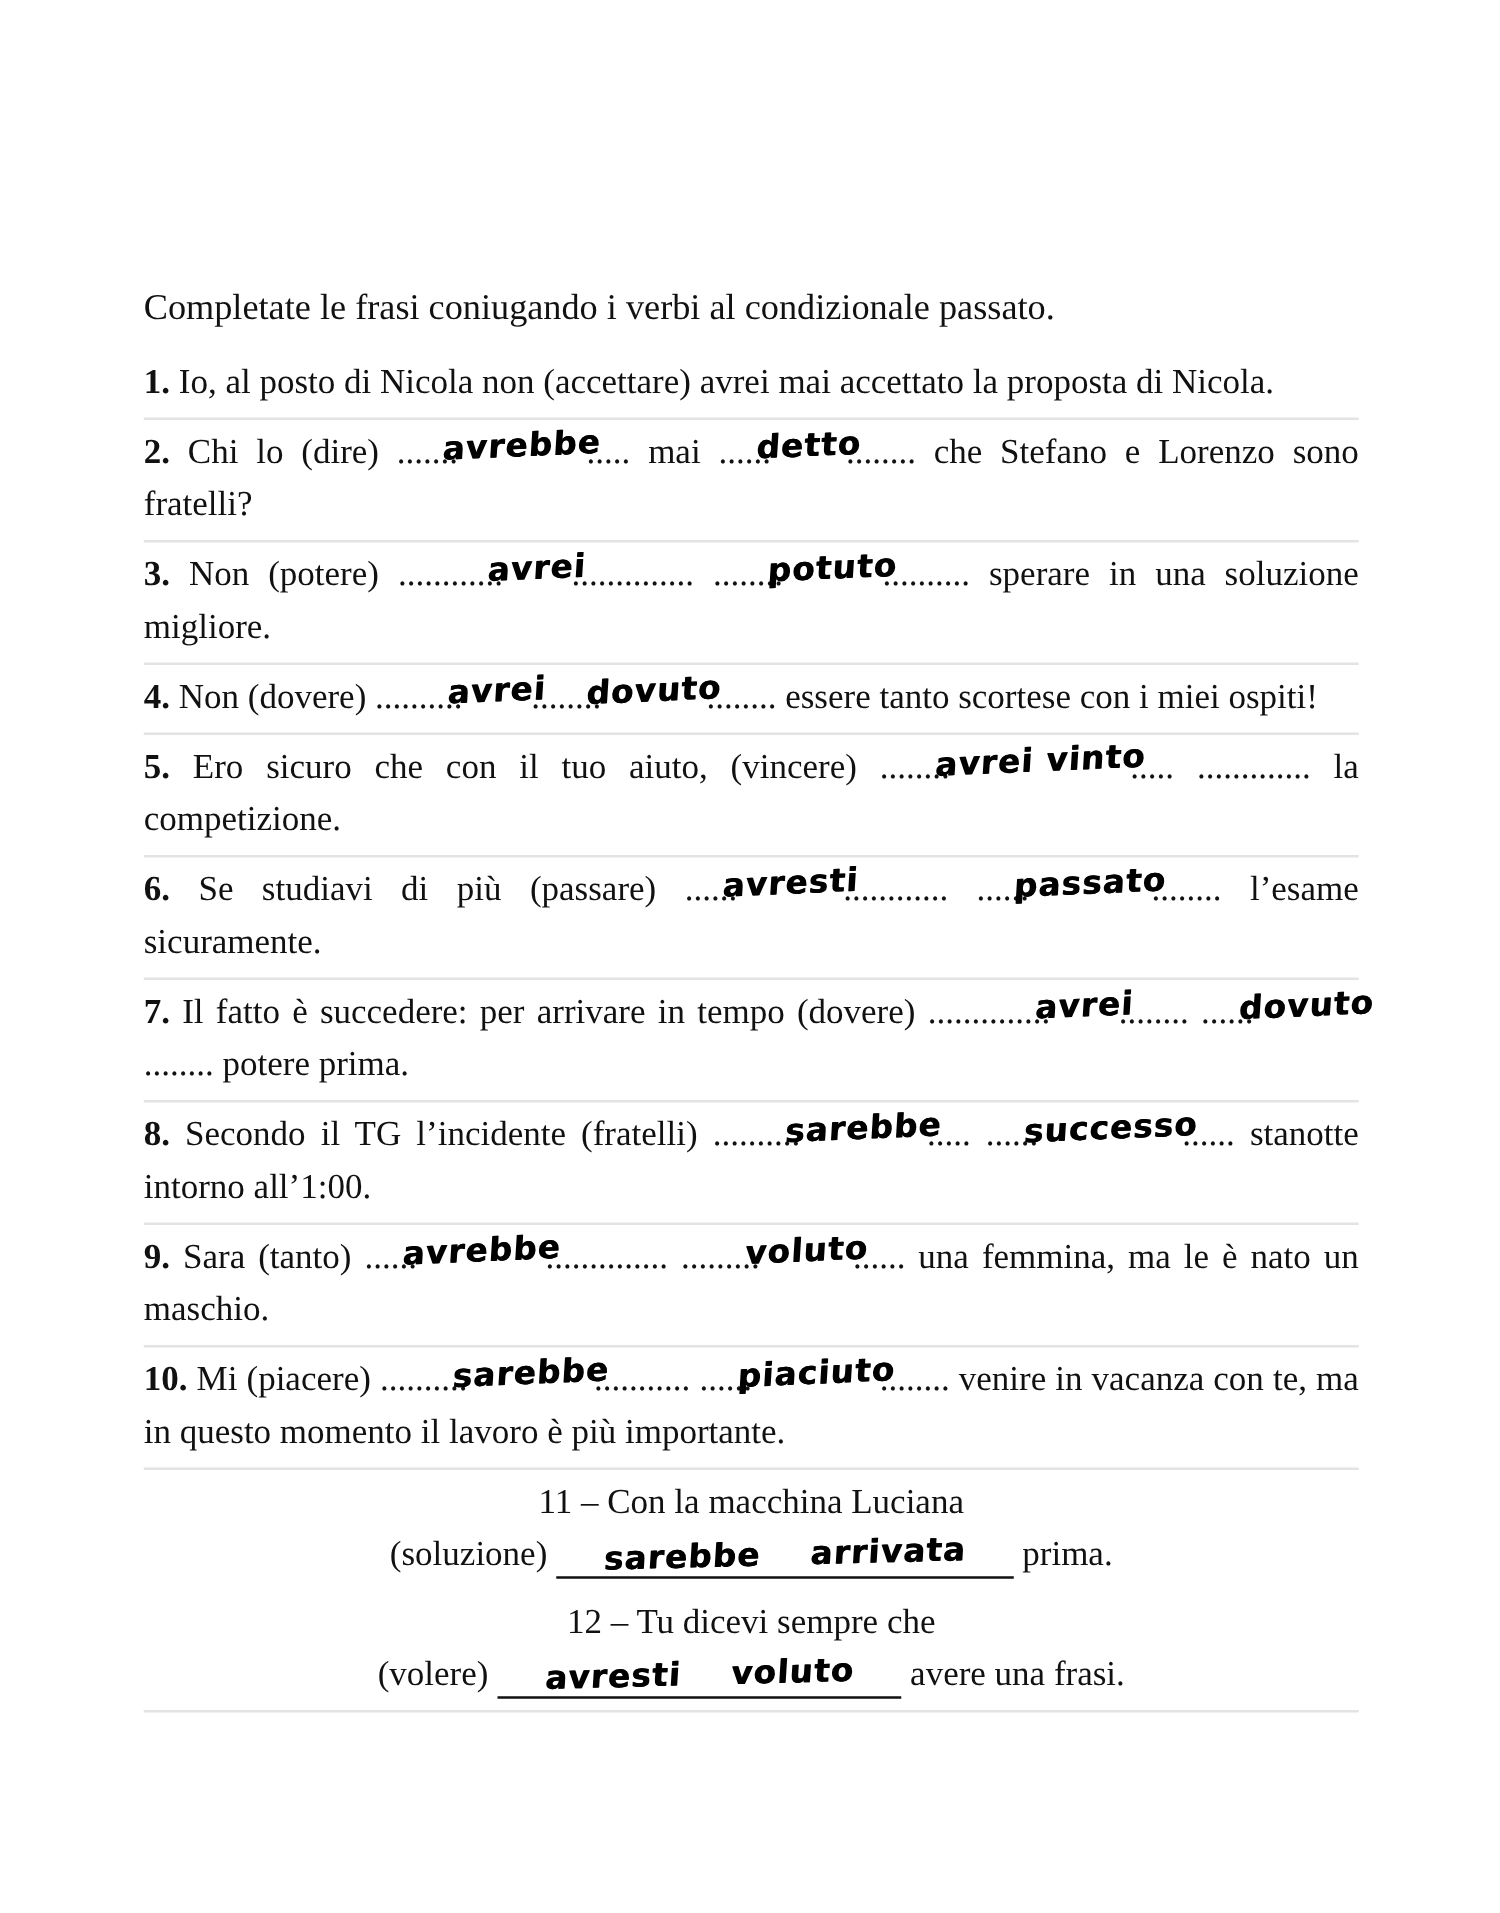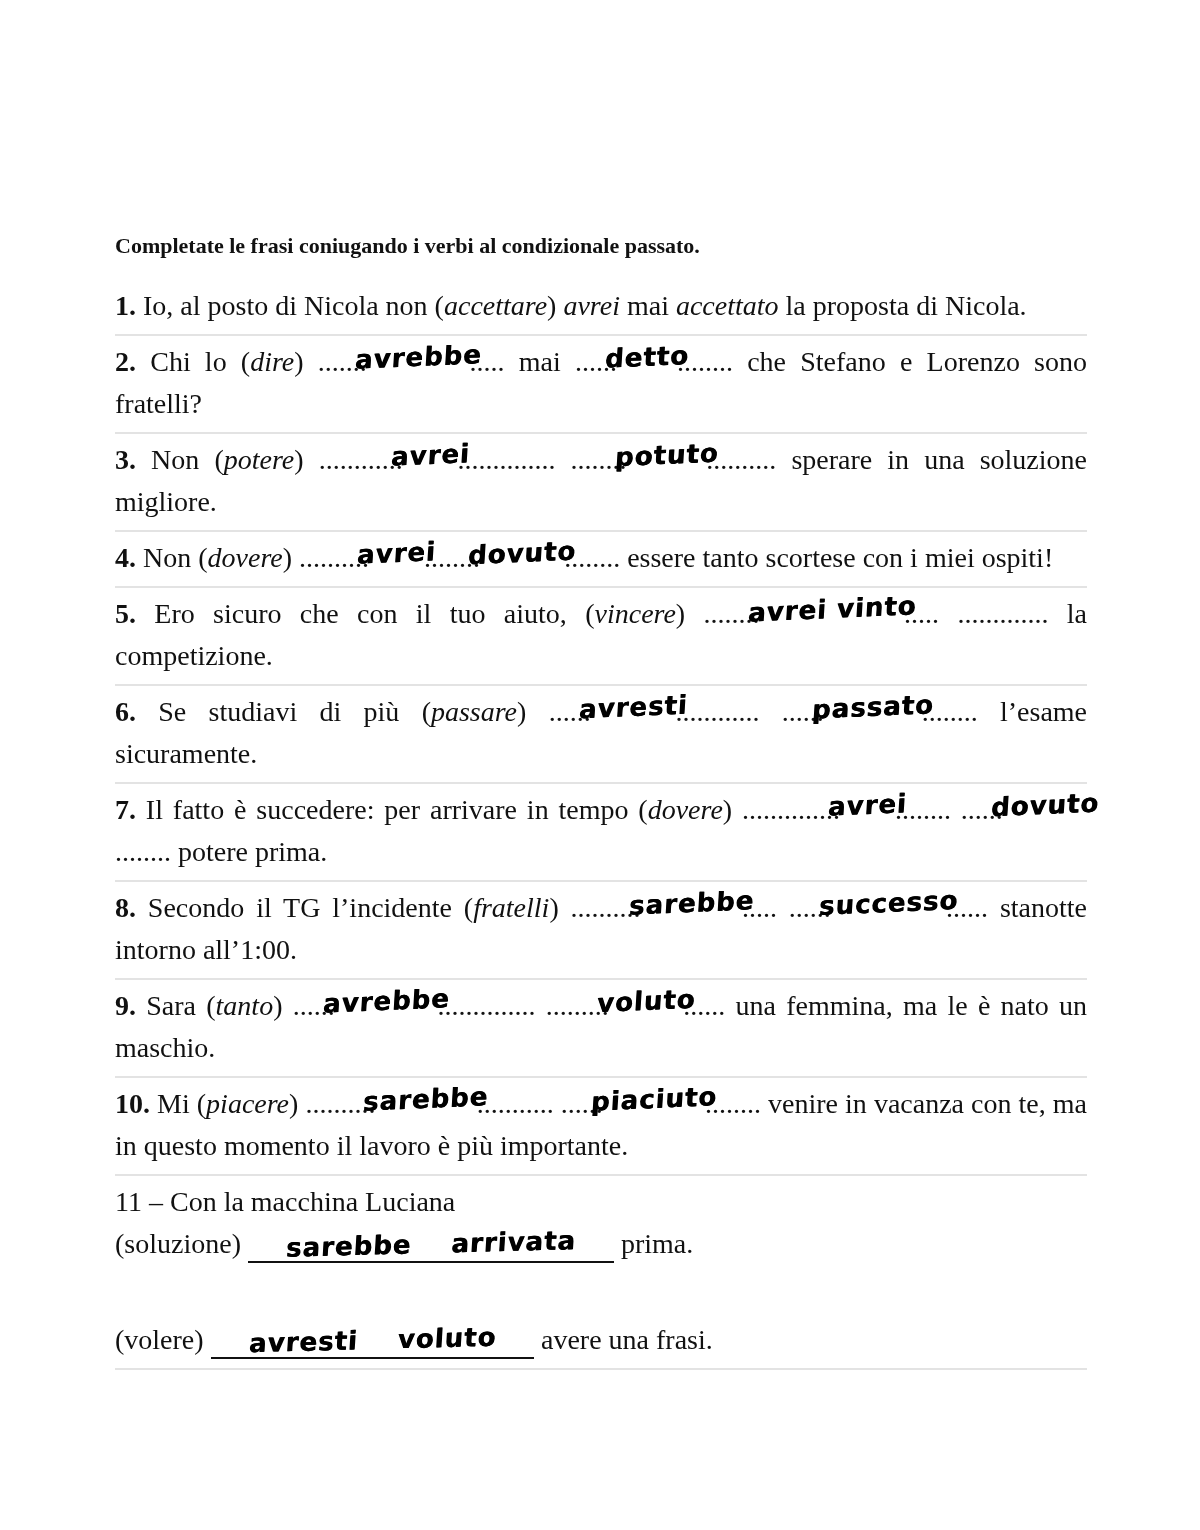--- a/index.html
+++ b/index.html
@@ -15,42 +15,42 @@
     color: #111111;
   }
   .page {
     box-sizing: border-box;
     width: 1200px;
     height: 1530px;
     padding: 226px 113px 0 115px;
     overflow: hidden;
   }
   .title {
-    font-size: 22px;
-    font-weight: bold;
+    font-size: 29px;
+    font-weight: normal;
     line-height: 40px;
     margin: 0 0 14px 0;
     text-align: justify;
   }
   .exercise {
     margin: 0;
     padding: 5px 0 7px 0;
     font-size: 28px;
     line-height: 42px;
     text-align: justify;
   }
   .exercise.align-left {
-    text-align: left;
+    text-align: center;
   }
   .sep {
     height: 0;
     border-bottom: 2px solid #e3e3e3;
   }
   .bold { font-weight: bold; }
-  .italic { font-style: italic; }
+  .italic { }
   .hand {
     display: inline-block;
     font-family: "DejaVu Sans", sans-serif;
     font-weight: bold;
     font-size: 26px;
     line-height: 26px;
     color: #000;
     position: relative;
     top: -5px;
     margin: 0 -12px;
@@ -93,16 +93,16 @@
       <div class="sep"></div>
       <p class="exercise"><span class="bold">7.</span><span class=""> Il fatto è succedere: per arrivare in tempo (</span><span class="italic">dovere</span><span class="">) ..............</span><span class="hand">avrei</span><span class="">........ ......</span><span class="hand">dovuto</span><span class="">........ potere prima.</span></p>
       <div class="sep"></div>
       <p class="exercise"><span class="bold">8.</span><span class=""> Secondo il TG l’incidente (</span><span class="italic">fratelli</span><span class="">) ..........</span><span class="hand">sarebbe</span><span class="">..... ......</span><span class="hand">successo</span><span class="">...... stanotte intorno all’1:00.</span></p>
       <div class="sep"></div>
       <p class="exercise"><span class="bold">9.</span><span class=""> Sara (</span><span class="italic">tanto</span><span class="">) ......</span><span class="hand">avrebbe</span><span class="">.............. .........</span><span class="hand">voluto</span><span class="">...... una femmina, ma le è nato un maschio.</span></p>
       <div class="sep"></div>
       <p class="exercise"><span class="bold">10.</span><span class=""> Mi (</span><span class="italic">piacere</span><span class="">) ..........</span><span class="hand">sarebbe</span><span class="">........... ......</span><span class="hand">piaciuto</span><span class="">........ venire in vacanza con te, ma in questo momento il lavoro è più importante.</span></p>
       <div class="sep"></div>
       <p class="exercise align-left"><span class="">11 – Con la macchina Luciana</span><br><span class="">(soluzione) </span><span class="blank"><span class="hand">sarebbe arrivata</span></span><span class=""> prima.</span></p>
-      <p class="exercise align-left"><br><span class="">(volere) </span><span class="blank"><span class="hand">avresti voluto</span></span><span class=""> avere una frasi.</span></p>
+      <p class="exercise align-left"><span class="">12 – Tu dicevi sempre che</span><br><span class="">(volere) </span><span class="blank"><span class="hand">avresti voluto</span></span><span class=""> avere una frasi.</span></p>
       <div class="sep"></div>
     </div>
 </div>
 
 </body></html>

